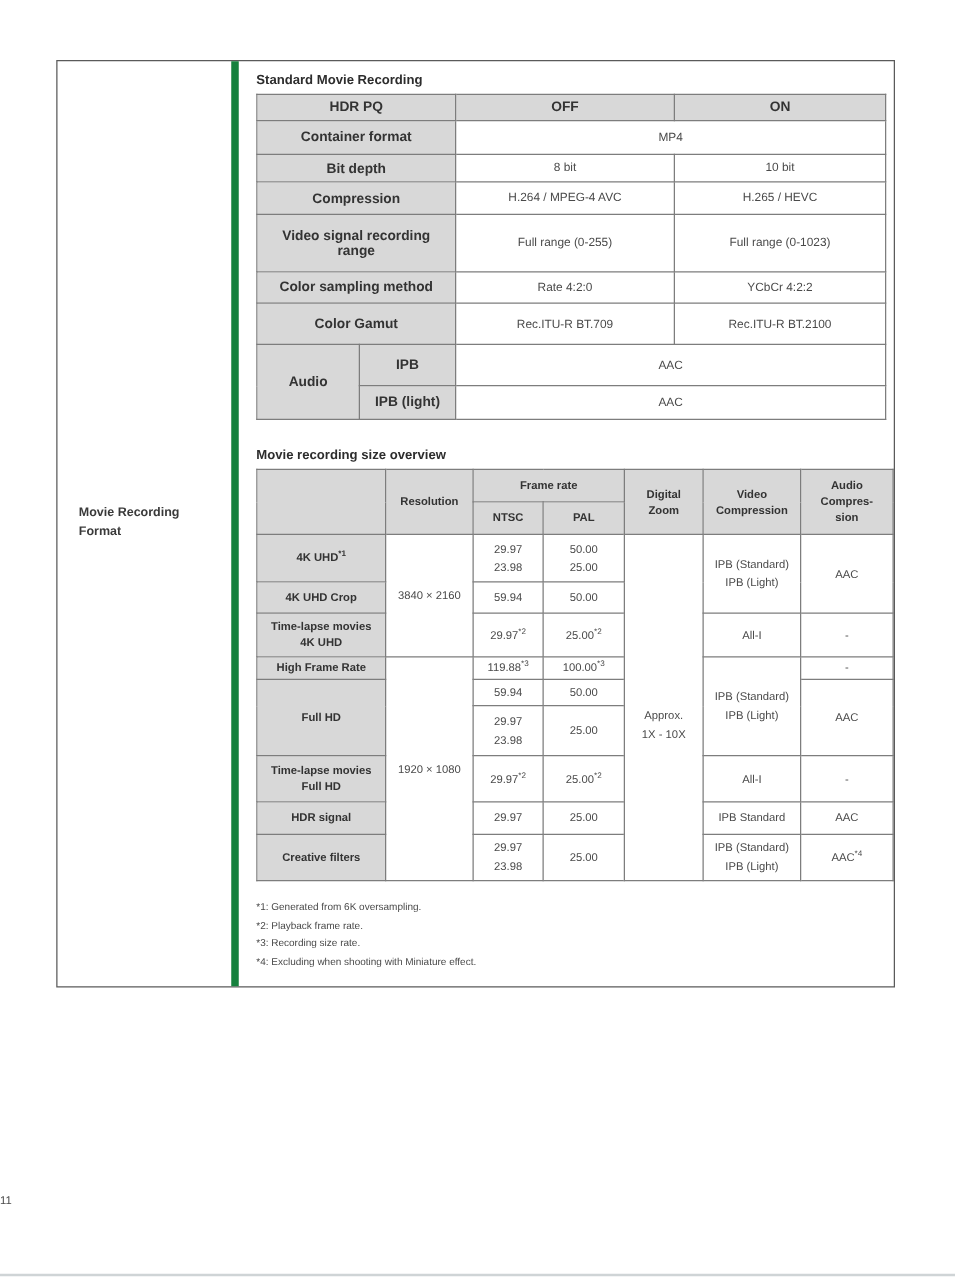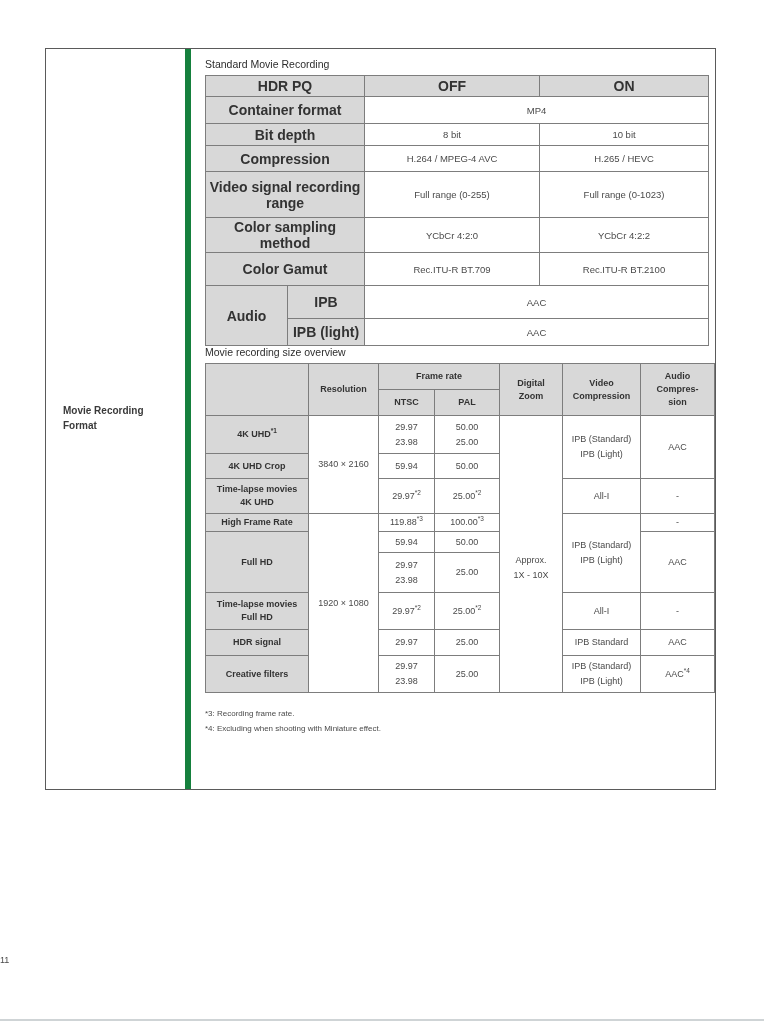--- a/index.html
+++ b/index.html
@@ -11,32 +11,32 @@
     position:absolute; left:45px; top:48px; width:671px; height:742px;
     border:1px solid #5a5a5a; box-sizing:border-box; display:flex;
   }
   .left-cell {
     width:145px; box-sizing:border-box; border-right:6px solid #15803d;
     padding:354px 16px 0 17px; font-weight:bold; font-size:10px;
     line-height:15px; color:#3a3a3a;
   }
   .right-cell { flex:1; box-sizing:border-box; padding:9px 0 0 14px; }
   .section-title {
-    font-size:10.5px; font-weight:normal; color:#2d2d2d; margin:0 0 5px 0;
-  }
-  .gap-title { }
+    font-size:10.5px; font-weight:bold; color:#2d2d2d; margin:0 0 5px 0;
+  }
+  .gap-title { margin-top:22px; }
   table { border-collapse:collapse; table-layout:fixed; }
   th, td {
     border:1px solid #7d7d7d; text-align:center; vertical-align:middle;
     white-space:pre-line; padding:1px 2px; box-sizing:border-box;
     overflow:hidden;
   }
   th { background:#d8d8d8; font-weight:bold; color:#333333; }
   .t1 { width:503px; }
-  .t1 th { font-size:14px; }
+  .t1 th { font-size:11px; }
   .t1 td { font-size:9.5px; color:#4a4a4a; }
   .t2 { width:509px; }
   .t2 th { font-size:9px; line-height:13px; }
   .t2 td { font-size:9px; color:#4a4a4a; line-height:15px; }
   sup { font-size:6.5px; vertical-align:super; line-height:0; }
   .zoom-cell { padding-top:28px; vertical-align:middle; }
   .footnotes { margin-top:14px; font-size:8px; line-height:14.5px; color:#4a4a4a; }
   .page-number {
     position:absolute; left:0; top:955px; width:764px; text-align:left;
     font-size:9px; color:#4a4a4a;
@@ -83,21 +83,21 @@
         <td>H.265 / HEVC</td>
       </tr>
       <tr style="height:46px">
         <th colspan="2">Video signal recording
 range</th>
         <td>Full range (0-255)</td>
         <td>Full range (0-1023)</td>
       </tr>
       <tr style="height:25px">
         <th colspan="2">Color sampling method</th>
-        <td>YCbCr 4:2:0</td>
+        <td>Rate 4:2:0</td>
         <td>YCbCr 4:2:2</td>
       </tr>
       <tr style="height:33px">
         <th colspan="2">Color Gamut</th>
         <td>Rec.ITU-R BT.709</td>
         <td>Rec.ITU-R BT.2100</td>
       </tr>
       <tr style="height:33px">
         <th rowspan="2">Audio</th>
         <th>IPB</th>
@@ -206,21 +206,23 @@
 23.98</td>
         <td>25.00</td>
         <td>IPB (Standard)
 IPB (Light)</td>
         <td><span>AAC</span><sup>*4</sup></td>
       </tr>
     </tbody>
       </table>
 
     <div class="footnotes">
-      <div>*3: Recording frame rate.</div>
+      <div>*1: Generated from 6K oversampling.</div>
+      <div>*2: Playback frame rate.</div>
+      <div>*3: Recording size rate.</div>
       <div>*4: Excluding when shooting with Miniature effect.</div>
     </div>
 
   </div>
 </div>
 
 <div class="page-number">11</div>
 <div class="bottom-rule"></div>
 
 </body></html>

